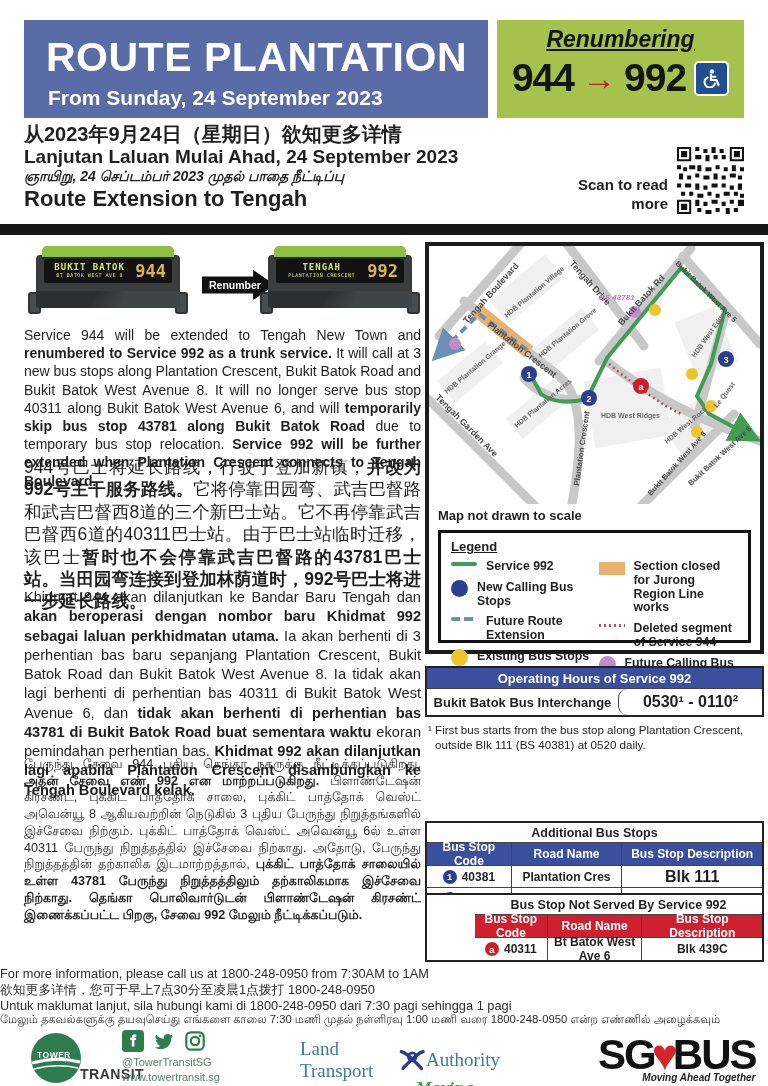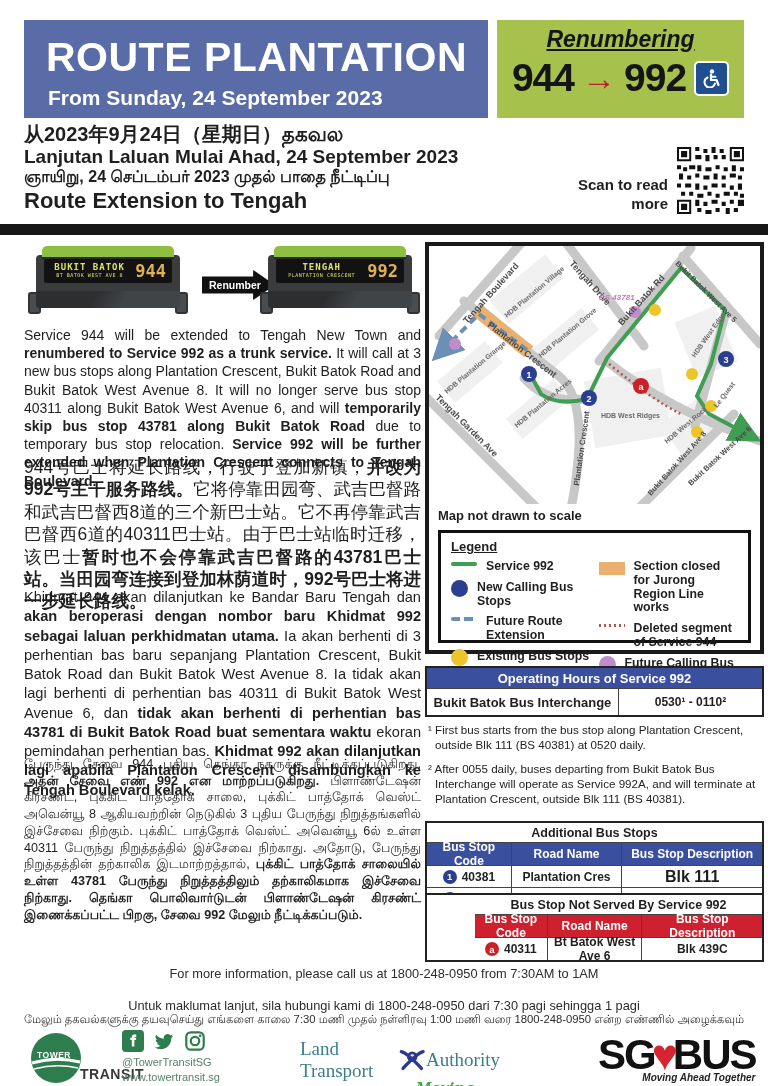--- a/index.html
+++ b/index.html
@@ -15,21 +15,21 @@
   .renum{font-size:23px;font-weight:bold;font-style:italic;text-decoration:underline;margin-top:6px;}
   .numrow{display:flex;align-items:center;justify-content:center;gap:8px;margin-top:3px;}
   .numrow .n{font-size:39px;font-weight:bold;letter-spacing:-1px;}
   .numrow .ar{color:#b5242a;font-size:34px;font-weight:bold;line-height:1;}
   .wc{width:31px;height:31px;background:#1f4f91;border:2px solid #fff;border-radius:5px;
       display:flex;align-items:center;justify-content:center;}
   .ml{left:24px;top:124px;width:470px;line-height:1.0;}
   .ml div{margin-bottom:3px;}
   .ml .zh{font-size:20px;font-weight:bold;}
   .ml .ms{font-size:19px;font-weight:bold;}
-  .ml .ta{font-size:16px;font-weight:bold;}
+  .ml .ta{font-size:14px;font-weight:bold;font-style:italic;}
   .ml .en{font-size:22px;font-weight:bold;margin-top:5px;}
   .scan{left:572px;top:176px;width:96px;text-align:right;font-size:15px;font-weight:bold;line-height:1.25;}
   .qr{left:677px;top:147px;}
   .blackbar{left:0;top:224px;width:768px;height:11px;background:#171717;}
   
   .busrow{left:24px;top:244px;width:398px;height:74px;}
   .bus{position:absolute;width:152px;height:70px;}
   .bus .roof{position:absolute;left:10px;top:0;right:10px;height:11px;background:#8fbf42;border-radius:5px 5px 0 0;border-bottom:2px solid #2a2a2a;}
   .bus .body{position:absolute;left:4px;top:9px;right:4px;bottom:8px;background:#3a3c3e;border-radius:4px;}
   .bus .shield{position:absolute;left:0;top:36px;right:0;bottom:0;background:linear-gradient(120deg,#2c2e30 40%,#414447 60%);border-radius:3px;}
@@ -71,21 +71,21 @@
   .tc{box-sizing:border-box;display:flex;align-items:center;justify-content:center;text-align:center;
       border-left:1px solid #444;font-weight:bold;}
   .tc:first-child{border-left:none;}
   .thead-blue{background:#3b4f9f;color:#fff;}
   .thead-red{background:#cf2030;color:#fff;}
   .badge{display:inline-flex;width:14px;height:14px;border-radius:50%;color:#fff;font-size:9.5px;font-weight:bold;
      align-items:center;justify-content:center;margin-right:5px;}
   .fn{left:428px;width:336px;font-size:11.6px;line-height:1.3;color:#222;}
   .fn .s{display:block;text-indent:-7px;padding-left:7px;margin-bottom:9px;}
   
-  .info{left:0;width:768px;text-align:center;color:#2c2c2c;}
+  .info{left:0;width:768px;text-align:left;color:#2c2c2c;}
   .i1{top:966px;font-size:12.8px;} .i2{top:982px;font-size:12.8px;} .i3{top:998px;font-size:12.8px;} .i4{top:1013px;font-size:11.3px;}
   .social{display:flex;gap:9px;}
   .sic{width:22px;height:22px;}
   .handle{font-size:11px;color:#56806a;line-height:1.35;margin-top:3px;}
   .lta-name{font-family:"Liberation Serif",serif;font-size:19px;color:#3c7d8e;display:flex;align-items:center;}
   .lta-tag{font-size:9.5px;color:#7a7a7a;text-align:center;margin-top:-2px;}
   .moving{font-family:"DejaVu Serif",serif;font-style:italic;font-weight:bold;color:#44a648;font-size:14px;}
   .sgbus{display:flex;align-items:center;font-weight:bold;font-size:42px;letter-spacing:-2px;color:#111;}
   .sgbus .h{color:#d6252e;font-size:44px;margin:0 -3px;}
   .sg-tag{font-size:10px;font-style:italic;font-weight:bold;color:#222;text-align:right;margin-top:-8px;}
@@ -111,21 +111,21 @@
             <circle cx="10" cy="3.4" r="2.2" fill="#fff"></circle>
             <path d="M9 6.5 L9 12 L14.5 12 L16.5 17" stroke="#fff" stroke-width="2.2" fill="none" stroke-linecap="round" stroke-linejoin="round"></path>
             <path d="M9 8.7 L13.5 8.7" stroke="#fff" stroke-width="2" stroke-linecap="round"></path>
             <path d="M5.5 9.5 A5.3 5.3 0 1 0 13 15.5" stroke="#fff" stroke-width="2" fill="none" stroke-linecap="round"></path>
           </svg>
       </span>
     </div>
   </div>
 
   <div class="abs ml">
-    <div class="zh">从2023年9月24日（星期日）தகவல</div>
+    <div class="zh">从2023年9月24日（星期日）欲知更多详情</div>
     <div class="ms">Lanjutan Laluan Mulai Ahad, 24 September 2023</div>
     <div class="ta">ஞாயிறு, 24 செப்டம்பர் 2023 முதல் பாதை நீட்டிப்பு</div>
     <div class="en">Route Extension to Tengah</div>
   </div>
 
   <div class="abs scan">Scan to read more</div>
   <div class="abs qr">
     <svg width="67" height="67" viewBox="0 0 33 33">
       <rect width="33" height="33" fill="#fff"></rect>
       <g fill="#111">
@@ -311,27 +311,26 @@
       </div>
     </div>
   </div>
 
   <div class="abs tbl" style="top:666px;">
     <div class="trow thead-blue" style="height:20px;">
         <div class="tc" style="flex:1;font-size:13px;">Operating Hours of Service 992</div>
       </div>
     <div class="trow" style="height:26px;">
       <div class="tc" style="flex:0 0 57%;font-size:13px;">Bukit Batok Bus Interchange</div>
-      <div class="tc" style="flex:1;font-size:12px;">0530¹ - 0110²</div>
+      <div class="tc" style="flex:1;font-size:16px;border-radius:9px;">0530¹ - 0110²</div>
     </div>
   </div>
 
   <div class="abs fn" style="top:722px;">
     <span class="s">¹ First bus starts from the bus stop along Plantation Crescent, outside Blk 111 (BS 40381) at 0520 daily.</span>
-    <span class="s">² After 0055 daily, buses departing from Bukit Batok Bus Interchange will operate as Service 992A, and will terminate at Plantation Crescent, outside Blk 111 (BS 40381).</span>
   </div>
 
   <div class="abs tbl" style="top:821px;">
     <div class="trow" style="height:19px;">
         <div class="tc" style="flex:1;font-size:12.5px;">Additional Bus Stops</div>
       </div>
     <div class="trow thead-blue" style="height:22px;">
       <div class="tc" style="flex:0 0 25%;font-size:12px;">Bus Stop Code</div>
       <div class="tc" style="flex:0 0 33%;font-size:12px;">Road Name</div>
       <div class="tc" style="flex:1;font-size:12px;">Bus Stop Description</div>
@@ -375,20 +374,21 @@
       <div class="tc" style="flex:0 0 25%;font-size:12px;">
           <span class="badge d-red">a</span>
           <span>40311</span>
         </div>
       <div class="tc" style="flex:0 0 33%;font-size:12px;">Bt Batok West Ave 6</div>
       <div class="tc" style="flex:1;font-size:12px;">Blk 439C</div>
     </div>
   </div>
 
   <div class="abs info i1">For more information, please call us at 1800-248-0950 from 7:30AM to 1AM</div>
+  <div class="abs info i2">欲知更多详情，您可于早上7点30分至凌晨1点拨打 1800-248-0950</div>
   <div class="abs info i3">Untuk maklumat lanjut, sila hubungi kami di 1800-248-0950 dari 7:30 pagi sehingga 1 pagi</div>
   <div class="abs info i4">மேலும் தகவல்களுக்கு தயவுசெய்து எங்களை காலை 7:30 மணி முதல் நள்ளிரவு 1:00 மணி வரை 1800-248-0950 என்ற எண்ணில் அழைக்கவும்</div>
 
   <div class="abs" style="left:30px;top:1032px;width:150px;height:52px;">
     <svg width="52" height="52" viewBox="0 0 52 52">
         <circle cx="26" cy="26" r="25" fill="#2e7d4f"></circle>
         <path d="M2 31 Q26 24 50 30" stroke="#fff" stroke-width="3" fill="none"></path>
         <path d="M4 37 Q26 31 48 36" stroke="#fff" stroke-width="1.6" fill="none"></path>
       </svg>
     <span style="position:absolute;left:7px;top:18px;color:#fff;font-size:8.5px;font-weight:bold;letter-spacing:.5px;">TOWER</span>

